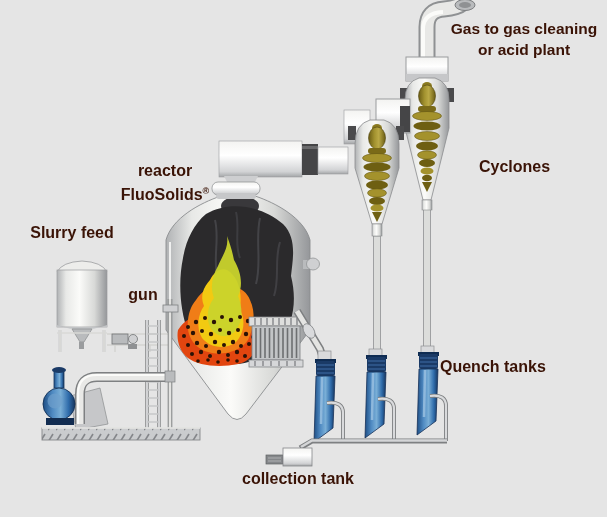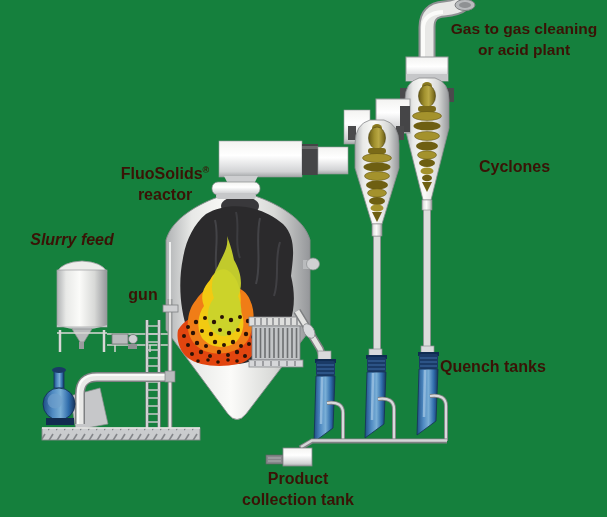--- a/index.html
+++ b/index.html
@@ -1,18 +1,18 @@
 <!DOCTYPE html>
 <html><head>
 <meta charset="utf-8">
 <style>
   html,body{margin:0;padding:0;}
   #stage{
     position:relative;width:607px;height:517px;overflow:hidden;
-    background:#15803d;
+    background:#e5e5e5;
     font-family:"Liberation Sans","DejaVu Sans",sans-serif;
   }
   #diagram-svg{position:absolute;left:0;top:0;}
   .lbl{
     position:absolute;color:#3a1306;font-weight:bold;font-size:16px;
     line-height:21px;text-align:center;letter-spacing:0px;white-space:nowrap;
   }
   .lbl .sup{font-size:9px;vertical-align:super;}
   .left-align{text-align:left;}
 </style>
@@ -304,33 +304,32 @@
 </svg>
 
 <div class="lbl" style="left:438px;top:18px;width:172px;font-size:15.5px;">
   <div>Gas to gas cleaning</div>
   <div>or acid plant</div>
 </div>
 
 <div class="lbl left-align" style="left:439px;top:156px;margin-left:40px;">Cyclones</div>
 
 <div class="lbl" style="left:100px;top:160px;width:130px;">
+  <div>reactor</div>
   <div><span>FluoSolids</span><span class="sup">®</span></div>
-  <div>reactor</div>
-</div>
-
-<div class="lbl" style="left:12px;top:229px;width:120px;font-style:italic;">
+</div>
+
+<div class="lbl" style="left:12px;top:222px;width:120px;">
   <div>Slurry feed</div>
 </div>
 
 <div class="lbl" style="left:110px;top:284px;width:66px;">
   <div>gun</div>
 </div>
 
 
 <div class="lbl left-align" style="left:440px;top:356px;">Quench tanks</div>
 
 <div class="lbl" style="left:220px;top:468px;width:156px;">
-  <div>Product</div>
   <div>collection tank</div>
 </div>
 
 </div>
 
 </body></html>

